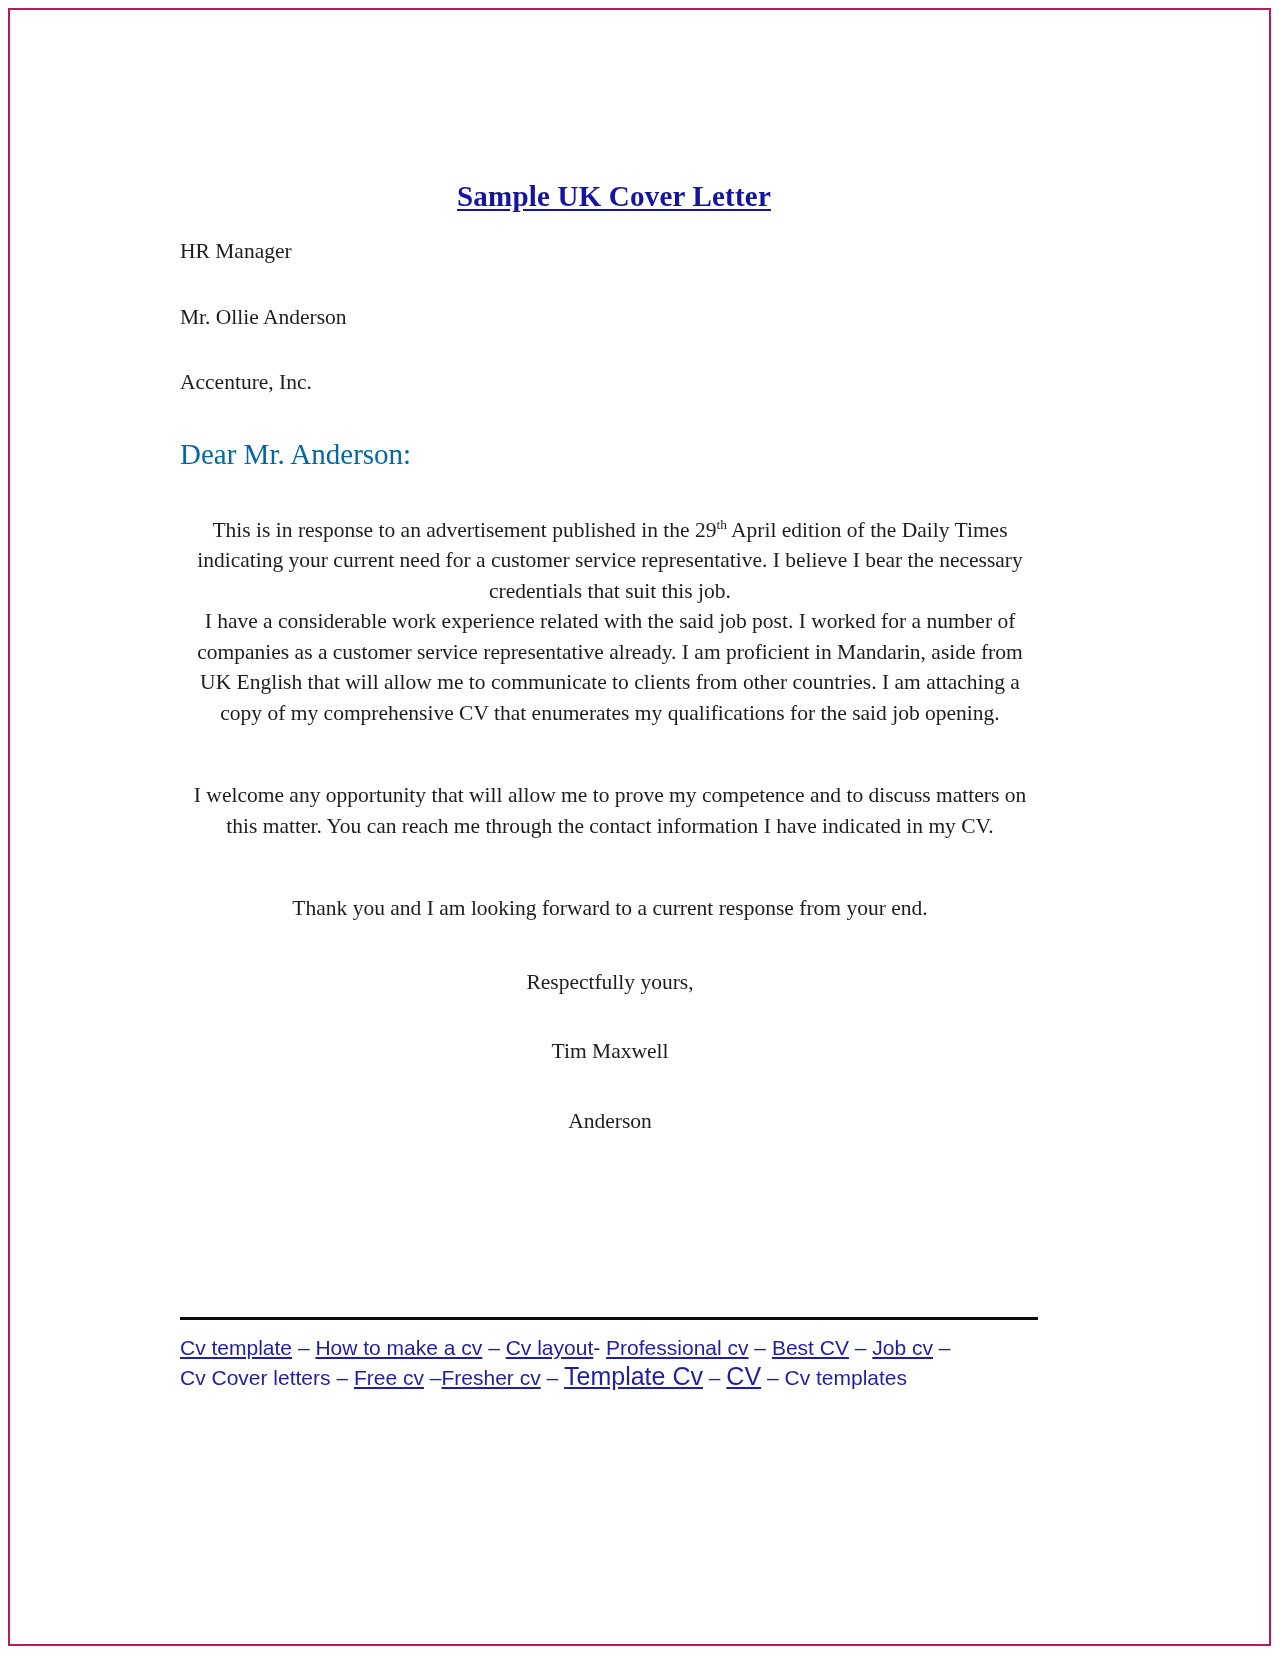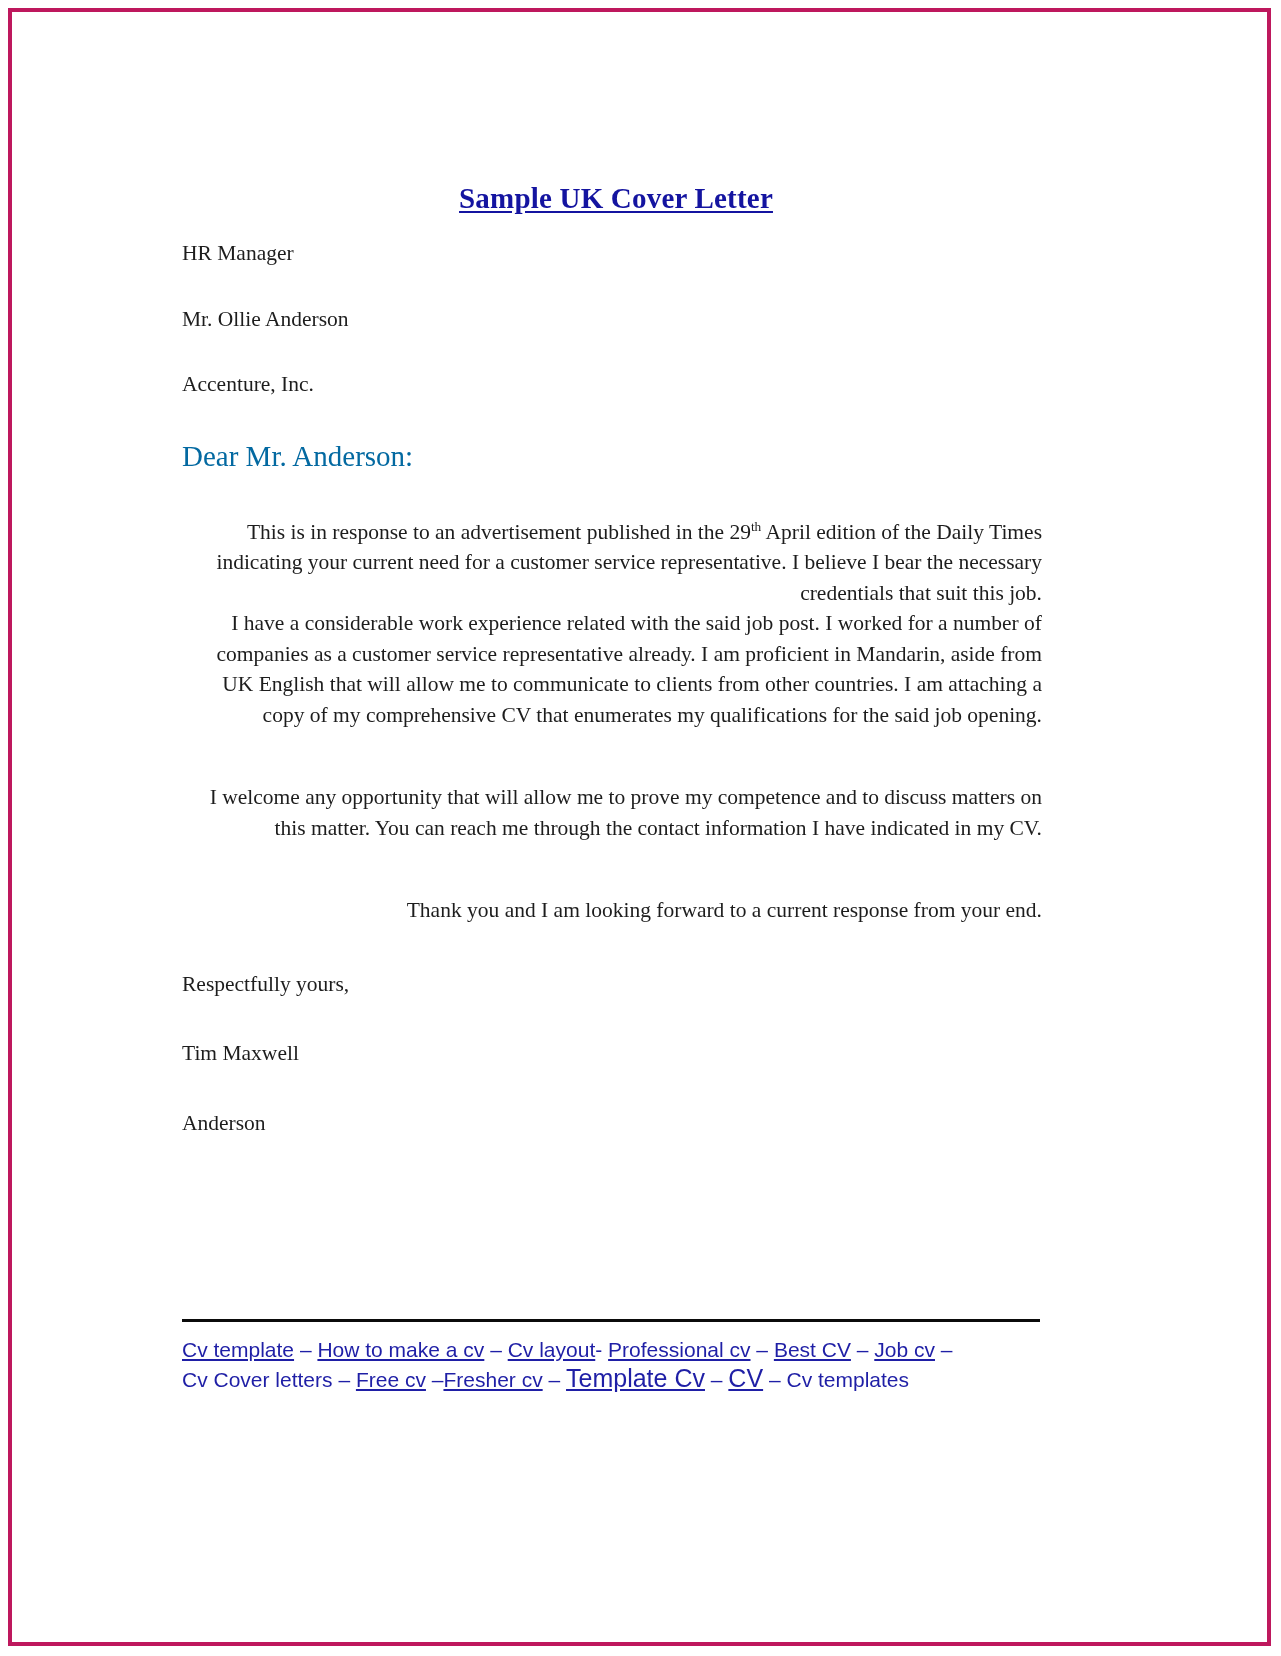--- a/index.html
+++ b/index.html
@@ -14,21 +14,21 @@
     -webkit-font-smoothing: antialiased;
   }
 
   .page-frame {
     position: absolute;
     left: 8px;
     top: 8px;
     width: 1263px;
     height: 1638px;
     background: #ffffff;
-    border: 4px solid #be185d;
+    border: 2px solid #be185d;
     box-sizing: border-box;
     overflow: hidden;
   }
 
   .doc-body {
     position: absolute;
     left: 170px;
     top: 170px;
     width: 860px;
   }
@@ -65,39 +65,40 @@
     margin-top: 22px;
     margin-bottom: 0;
   }
 
   
   .para {
     font-size: 21.5px;
     color: #1d1d1d;
     line-height: 1.42;
     margin: 0;
-    text-align: right;
+    text-align: center;
   }
   .para-group-1 {
     margin-top: 44px;
   }
   .para-gap-lg {
     margin-top: 52px;
   }
   sup {
     font-size: 0.62em;
     vertical-align: super;
     line-height: 0;
   }
 
   .closing-line {
     font-size: 21.5px;
     color: #1d1d1d;
     line-height: 1.0;
     margin-top: 48px;
+    text-align: center;
   }
 
   
   .footer-rule {
     position: absolute;
     left: 170px;
     top: 1307px;
     width: 858px;
     height: 0;
     border-top: 3px solid #0b0b0b;

